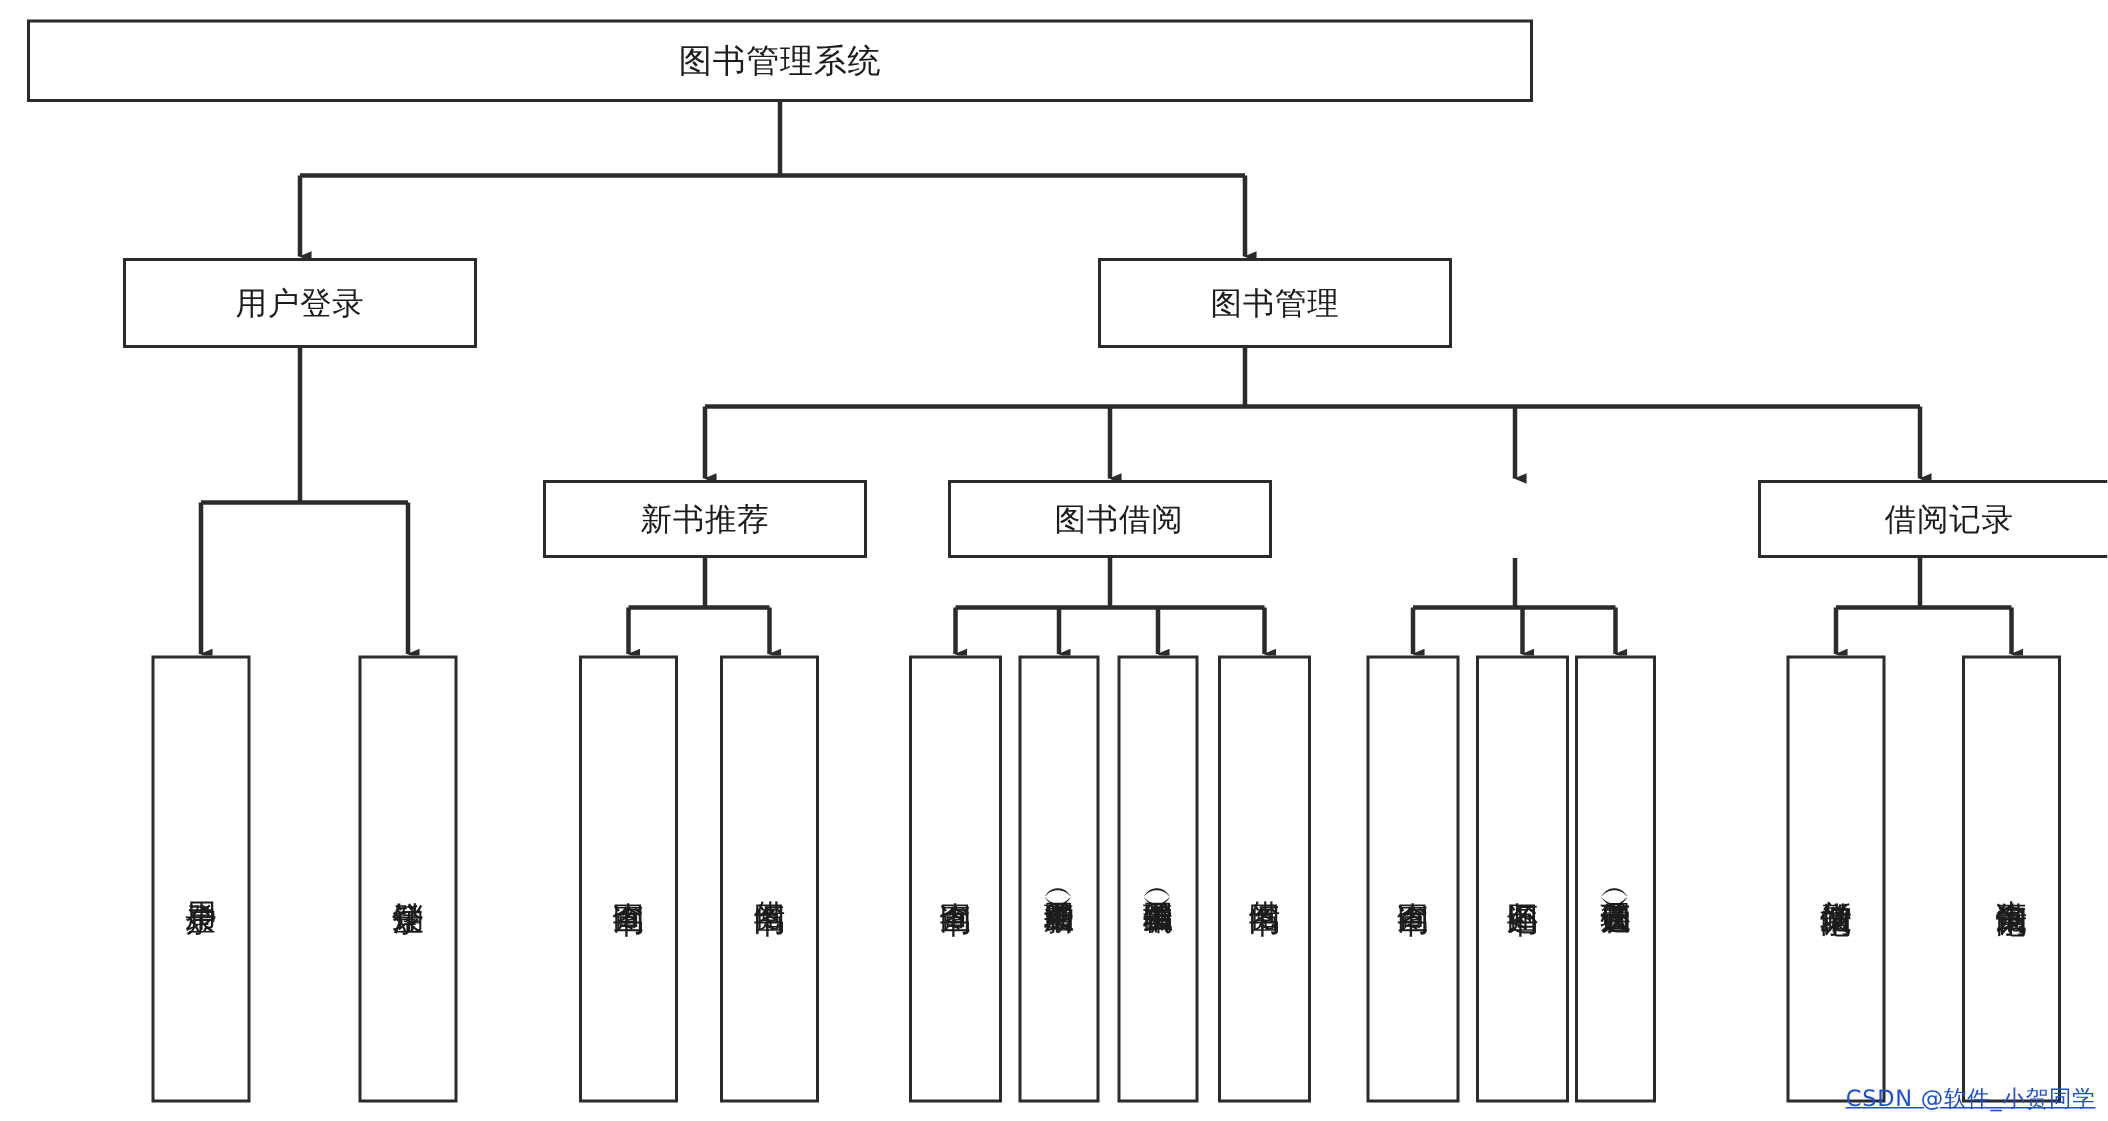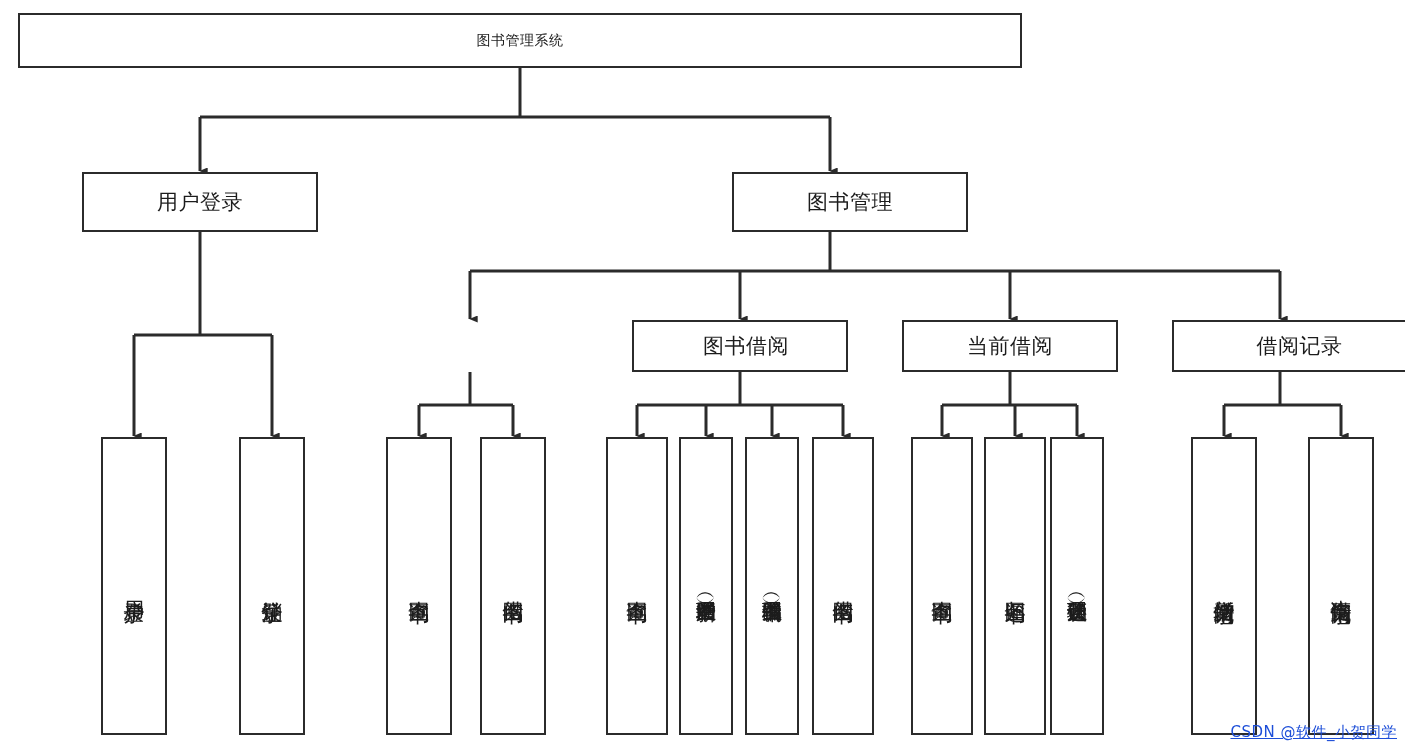--- a/index.html
+++ b/index.html
@@ -43,21 +43,21 @@
     line-height: 1.05;
     letter-spacing: 1px;
     padding: 3px 0;
     white-space: nowrap;
   }
   .node.v-node.tight {
     font-size: 20px;
     letter-spacing: 0px;
   }
   .node.root {
-    font-size: 14px;
+    font-size: 22px;
   }
   .watermark {
     position: absolute;
     right: 8px;
     bottom: 5px;
     font-size: 15px;
     color: #1d4ed8;
     letter-spacing: 0.5px;
     white-space: nowrap;
     text-decoration: underline;
@@ -109,22 +109,22 @@
         <line x1="1224" y1="405" x2="1224" y2="436" marker-end="url(#arrow)"></line>
         <line x1="1341" y1="405" x2="1341" y2="436" marker-end="url(#arrow)"></line>
       </g>
   </svg>
 
   <div class="node root h-node" style="left: 18px; top: 13px; width: 1004px; height: 55px;">图书管理系统</div>
 
   <div class="node h-node" style="left: 82px; top: 172px; width: 236px; height: 60px;">用户登录</div>
   <div class="node h-node" style="left: 732px; top: 172px; width: 236px; height: 60px;">图书管理</div>
 
+  <div class="node h-node" style="left: 362px; top: 320px; width: 216px; height: 52px;">新书推荐</div>
   <div class="node h-node" style="left: 632px; top: 320px; width: 216px; height: 52px; padding-left: 12px;">图书借阅</div>
-  <div class="node h-node" style="left: 902px; top: 320px; width: 216px; height: 52px;">当前借阅</div>
   <div class="node h-node" style="left: 1172px; top: 320px; width: 255px; height: 52px;">借阅记录</div>
 
   <div class="node v-node" style="left: 101px; top: 437px; width: 66px; height: 298px;">用户登录</div>
   <div class="node v-node" style="left: 239px; top: 437px; width: 66px; height: 298px;">注销登录</div>
   <div class="node v-node" style="left: 386px; top: 437px; width: 66px; height: 298px;">查询图书</div>
   <div class="node v-node" style="left: 480px; top: 437px; width: 66px; height: 298px;">借阅图书</div>
   <div class="node v-node" style="left: 606px; top: 437px; width: 62px; height: 298px;">查询图书</div>
   <div class="node v-node tight" style="left: 679px; top: 437px; width: 54px; height: 298px;">新增图书（管理员）</div>
   <div class="node v-node tight" style="left: 745px; top: 437px; width: 54px; height: 298px;">编辑图书（管理员）</div>
   <div class="node v-node" style="left: 812px; top: 437px; width: 62px; height: 298px;">借阅图书</div>

